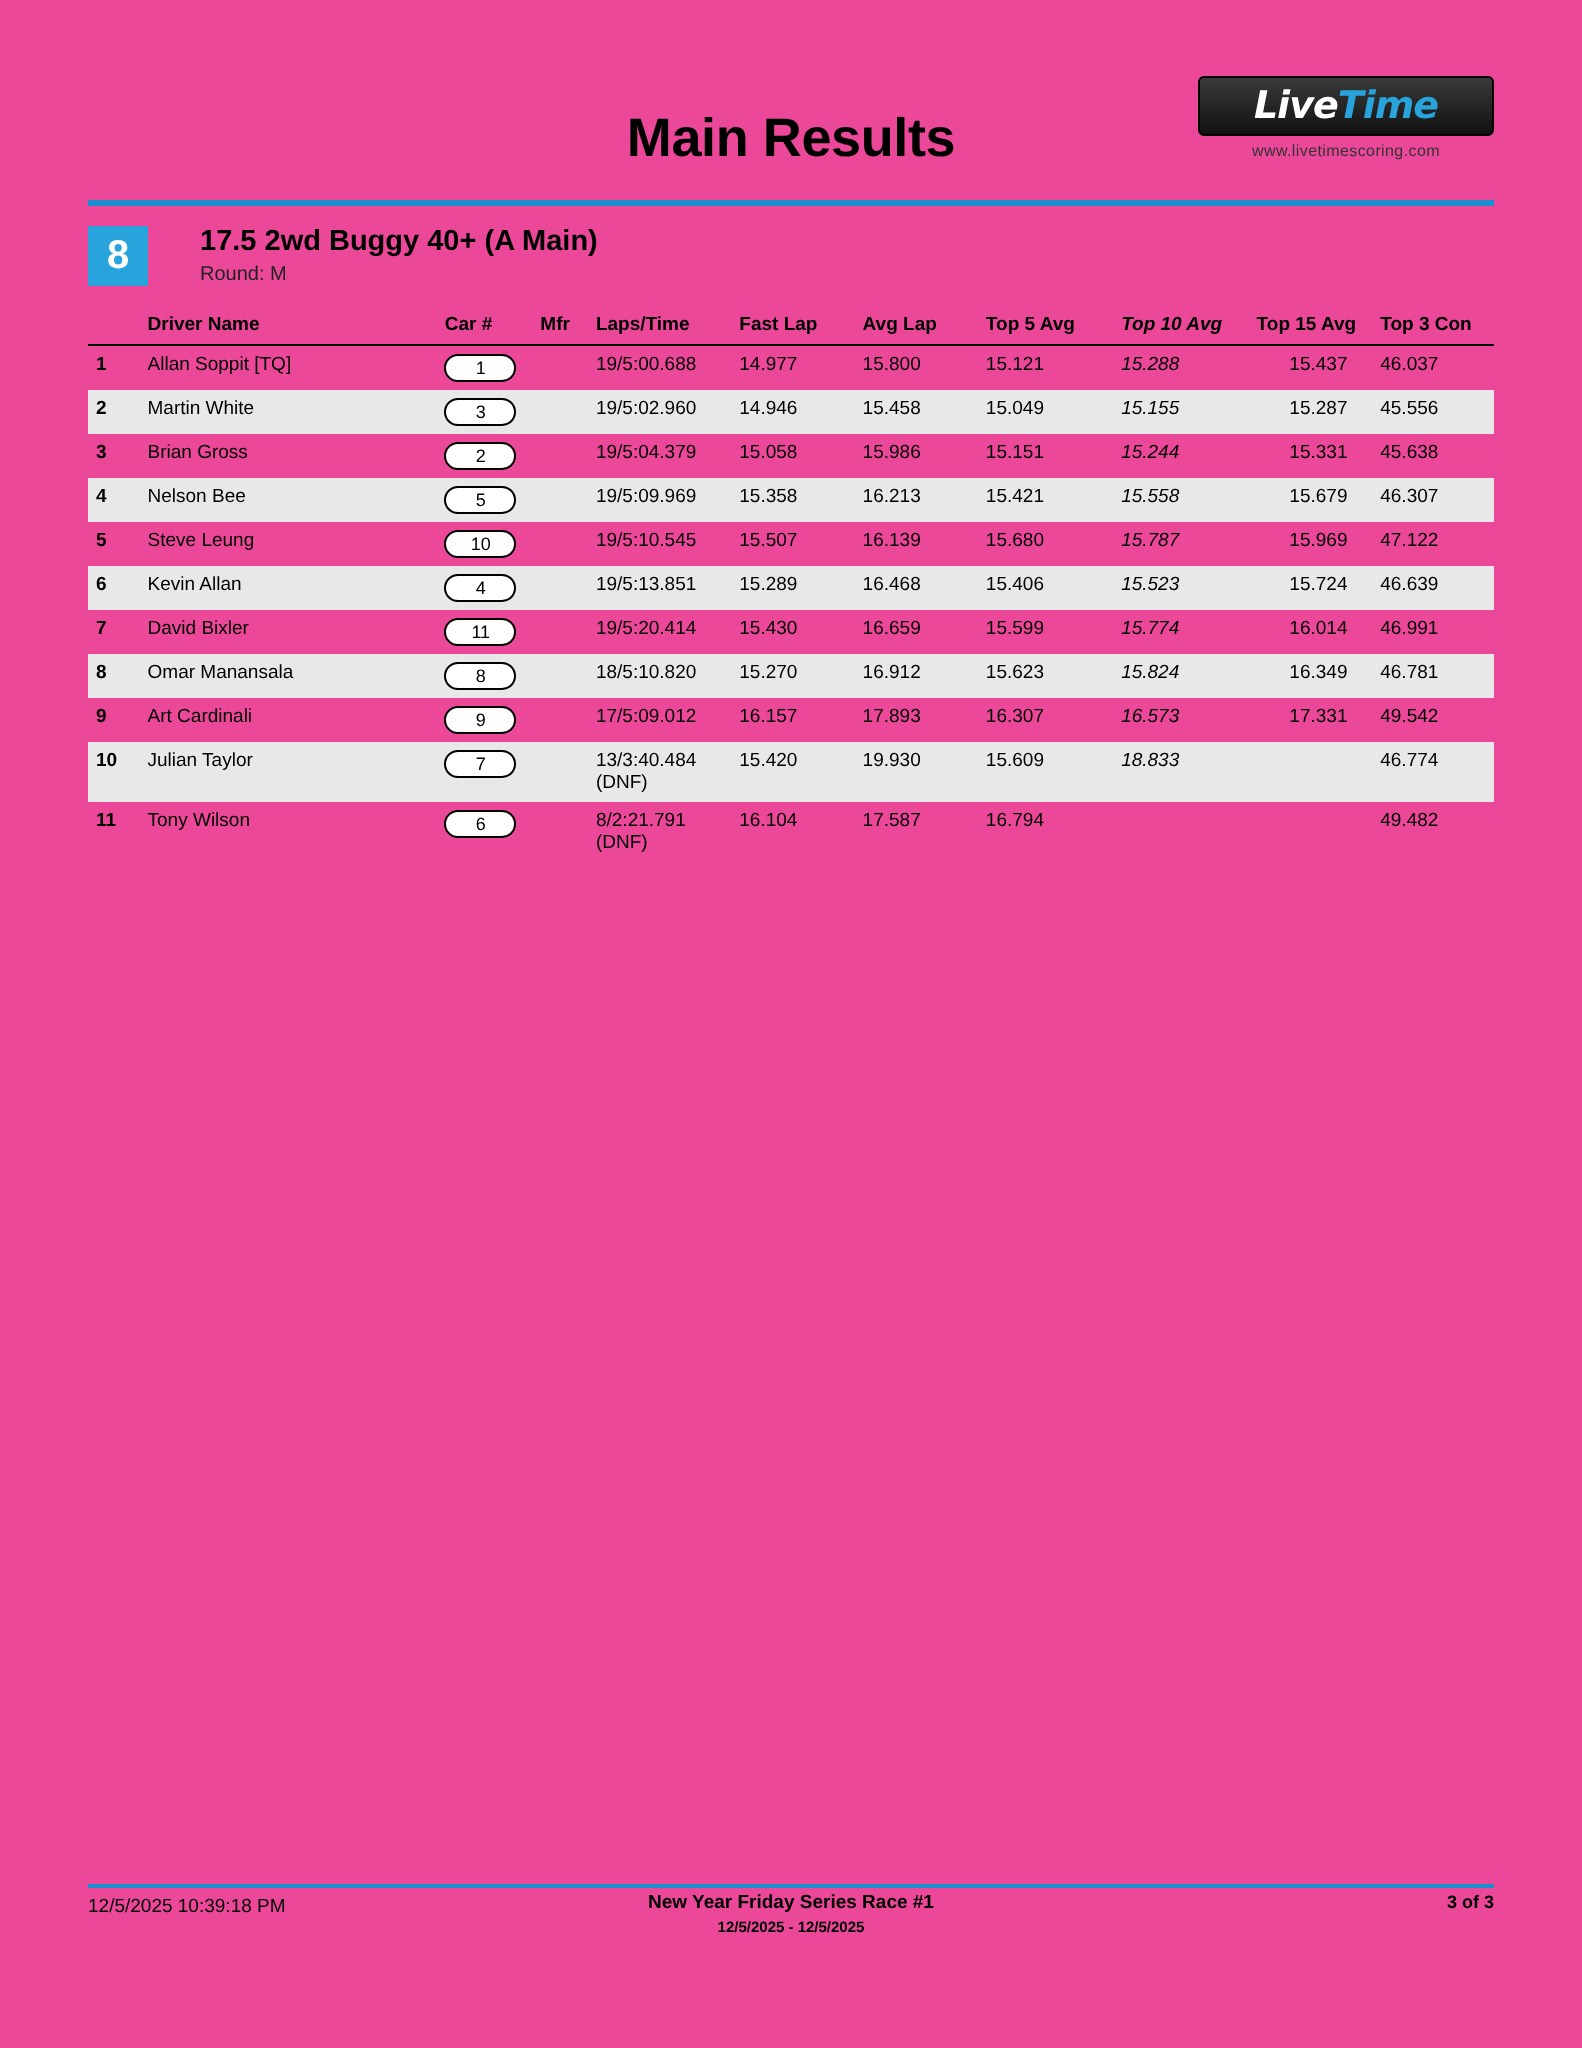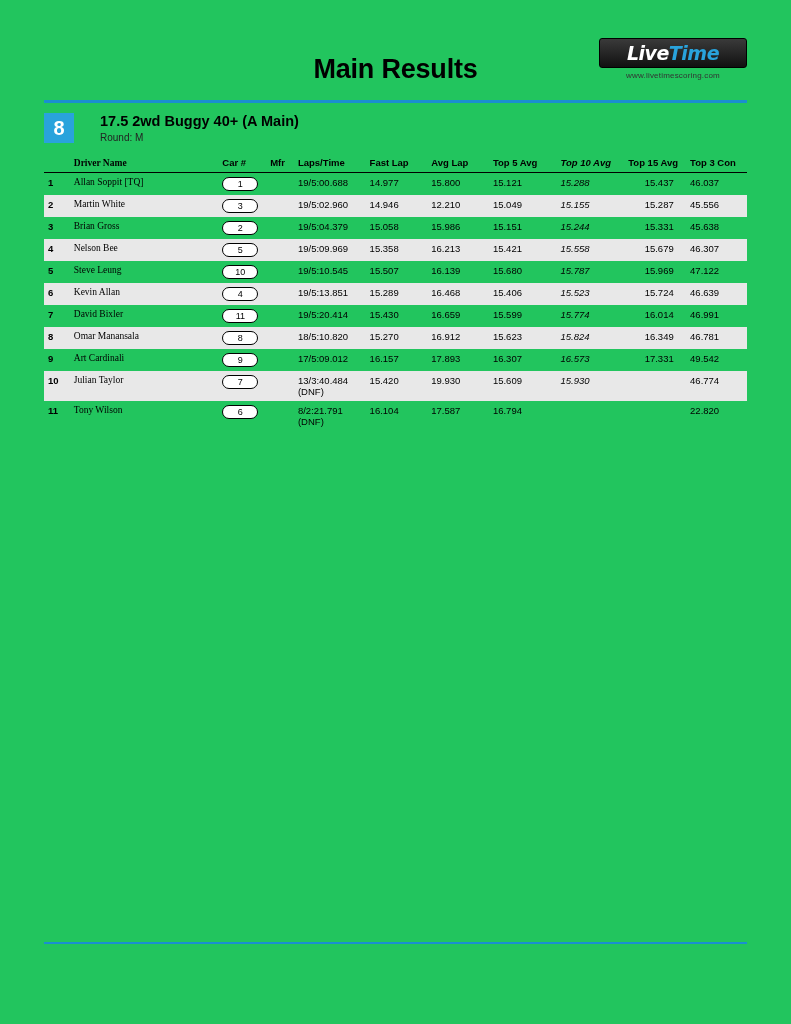--- a/index.html
+++ b/index.html
@@ -4,21 +4,21 @@
 <style>
   html, body {
     margin: 0;
     padding: 0;
     background: #c8c8c8;
   }
   .page {
     position: relative;
     width: 791px;
     height: 1024px;
-    background: #22c55e;
+    background: #ec4899;
     margin: 0 auto;
     font-family: "Liberation Sans", sans-serif;
     color: #000000;
     overflow: hidden;
     box-sizing: border-box;
   }
 
   
   .header {
     position: absolute;
@@ -142,21 +142,21 @@
   }
   .results tbody td {
     padding: 4px 0 4px 0;
     vertical-align: top;
     white-space: pre-line;
   }
   .results tbody tr.alt td {
     background: #e8e8e8;
   }
   .col-pos    { width: 26px; font-weight: bold; text-align: left; padding-left: 4px !important; }
-  .col-driver { width: 150px; font-family: Liberation Serif, serif; }
+  .col-driver { width: 150px; }
   .col-car    { width: 48px; }
   .col-mfr    { width: 28px; }
   .col-laps   { width: 72px; }
   .col-fast   { width: 62px; }
   .col-avg    { width: 62px; }
   .col-t5     { width: 68px; }
   .col-t10    { width: 68px; font-style: italic; }
   .col-t15    { width: 62px; text-align: center; }
   .col-t3c    { width: 57px; margin-top: 43px; }
 
@@ -274,21 +274,21 @@
           <td class="col-t15">15.437</td>
           <td class="col-t3c">46.037</td>
         </tr>
         <tr class="alt">
           <td class="col-pos">2</td>
           <td class="col-driver">Martin White</td>
           <td class="col-car"><span class="car-pill">3</span></td>
           <td class="col-mfr"></td>
           <td class="col-laps">19/5:02.960</td>
           <td class="col-fast">14.946</td>
-          <td class="col-avg">12.210</td>
+          <td class="col-avg">15.458</td>
           <td class="col-t5">15.049</td>
           <td class="col-t10">15.155</td>
           <td class="col-t15">15.287</td>
           <td class="col-t3c">45.556</td>
         </tr>
         <tr>
           <td class="col-pos">3</td>
           <td class="col-driver">Brian Gross</td>
           <td class="col-car"><span class="car-pill">2</span></td>
           <td class="col-mfr"></td>
@@ -381,36 +381,44 @@
         <tr class="alt">
           <td class="col-pos">10</td>
           <td class="col-driver">Julian Taylor</td>
           <td class="col-car"><span class="car-pill">7</span></td>
           <td class="col-mfr"></td>
           <td class="col-laps">13/3:40.484
 (DNF)</td>
           <td class="col-fast">15.420</td>
           <td class="col-avg">19.930</td>
           <td class="col-t5">15.609</td>
-          <td class="col-t10">15.930</td>
+          <td class="col-t10">18.833</td>
           <td class="col-t15"></td>
           <td class="col-t3c">46.774</td>
         </tr>
         <tr>
           <td class="col-pos">11</td>
           <td class="col-driver">Tony Wilson</td>
           <td class="col-car"><span class="car-pill">6</span></td>
           <td class="col-mfr"></td>
           <td class="col-laps">8/2:21.791
 (DNF)</td>
           <td class="col-fast">16.104</td>
           <td class="col-avg">17.587</td>
           <td class="col-t5">16.794</td>
           <td class="col-t10"></td>
           <td class="col-t15"></td>
-          <td class="col-t3c">22.820</td>
+          <td class="col-t3c">49.482</td>
         </tr>
       </tbody>
   </table>
 
   <div class="footer-rule"></div>
+  <div class="footer">
+    <div class="footer-left">12/5/2025 10:39:18 PM</div>
+    <div class="footer-center">
+      <div class="footer-event">New Year Friday Series Race #1</div>
+      <div class="footer-dates">12/5/2025 - 12/5/2025</div>
+    </div>
+    <div class="footer-right">3 of 3</div>
+  </div>
 
 </div>
 
 </body></html>

